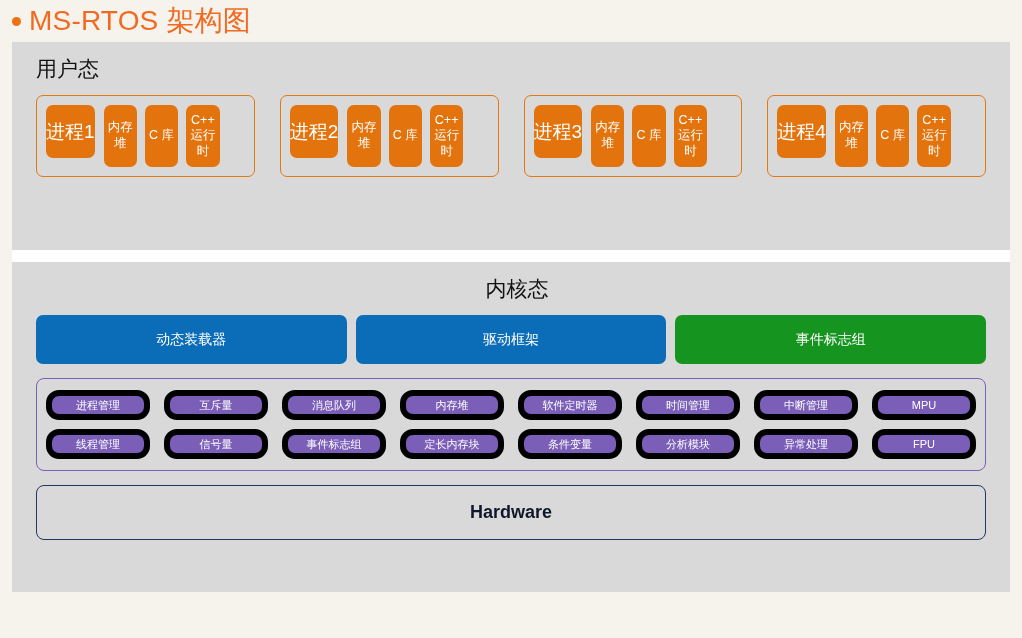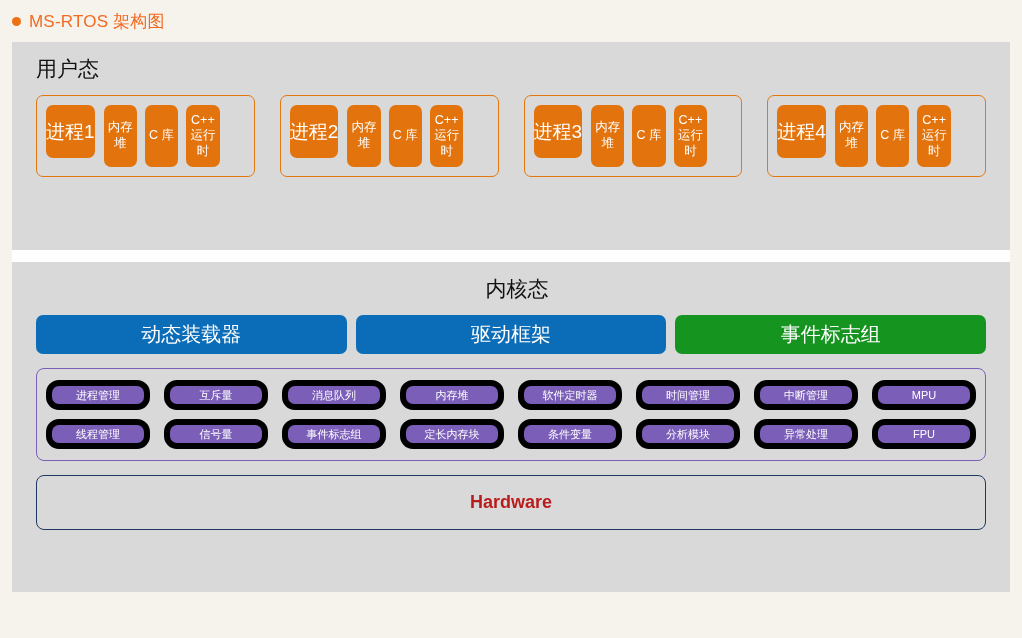--- a/index.html
+++ b/index.html
@@ -25,21 +25,21 @@
   .title-bullet {
     width: 9px;
     height: 9px;
     border-radius: 50%;
     background: #ef6f13;
     margin-right: 8px;
     flex: 0 0 auto;
   }
   .title-text {
     color: #f26a21;
-    font-size: 17px;
+    font-size: 28px;
     letter-spacing: 0.2px;
     line-height: 1;
     white-space: nowrap;
   }
 
   
   .section {
     background: #d9d9d9;
     margin: 0 12px;
     box-sizing: border-box;
@@ -112,27 +112,27 @@
 
   
   .kernel-blocks {
     display: flex;
     gap: 9px;
     padding: 0 12px;
     margin-bottom: 14px;
   }
   .kernel-block {
     flex: 1 1 0;
-    height: 39px;
-    border-radius: 7px;
-    display: flex;
-    align-items: center;
-    justify-content: center;
-    color: #ffffff;
-    font-size: 20px;
+    height: 49px;
+    border-radius: 7px;
+    display: flex;
+    align-items: center;
+    justify-content: center;
+    color: #ffffff;
+    font-size: 14px;
   }
   .kernel-block.blue  { background: #0b6cb8; }
   .kernel-block.green { background: #169420; }
 
   .pill-container {
     margin: 0 12px 14px 12px;
     border: 1px solid #7b5eb8;
     border-radius: 8px;
     padding: 11px 9px;
     box-sizing: border-box;
@@ -159,21 +159,21 @@
   }
 
   .hardware-bar {
     margin: 0 12px;
     height: 55px;
     border: 1.5px solid #1f3864;
     border-radius: 8px;
     display: flex;
     align-items: center;
     justify-content: center;
-    color: #b91c1c;
+    color: #0f172a;
     font-size: 18px;
     font-weight: bold;
     box-sizing: border-box;
   }
 </style>
 </head>
 <body>
 
 <div class="title-bar">
   <span class="title-bullet"></span>

